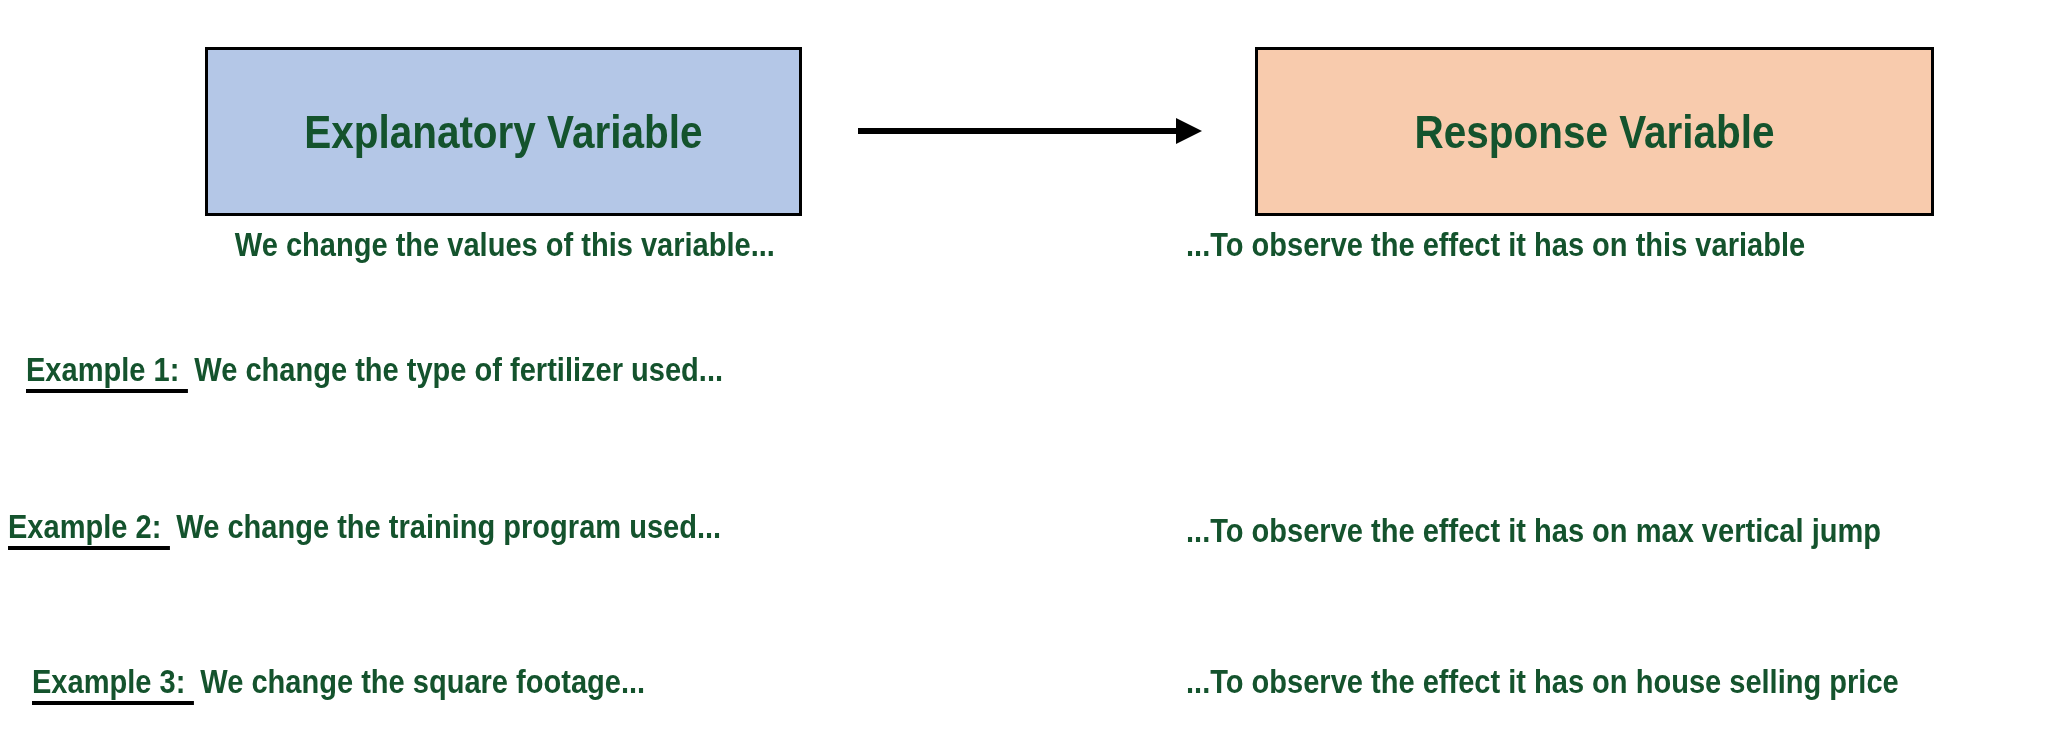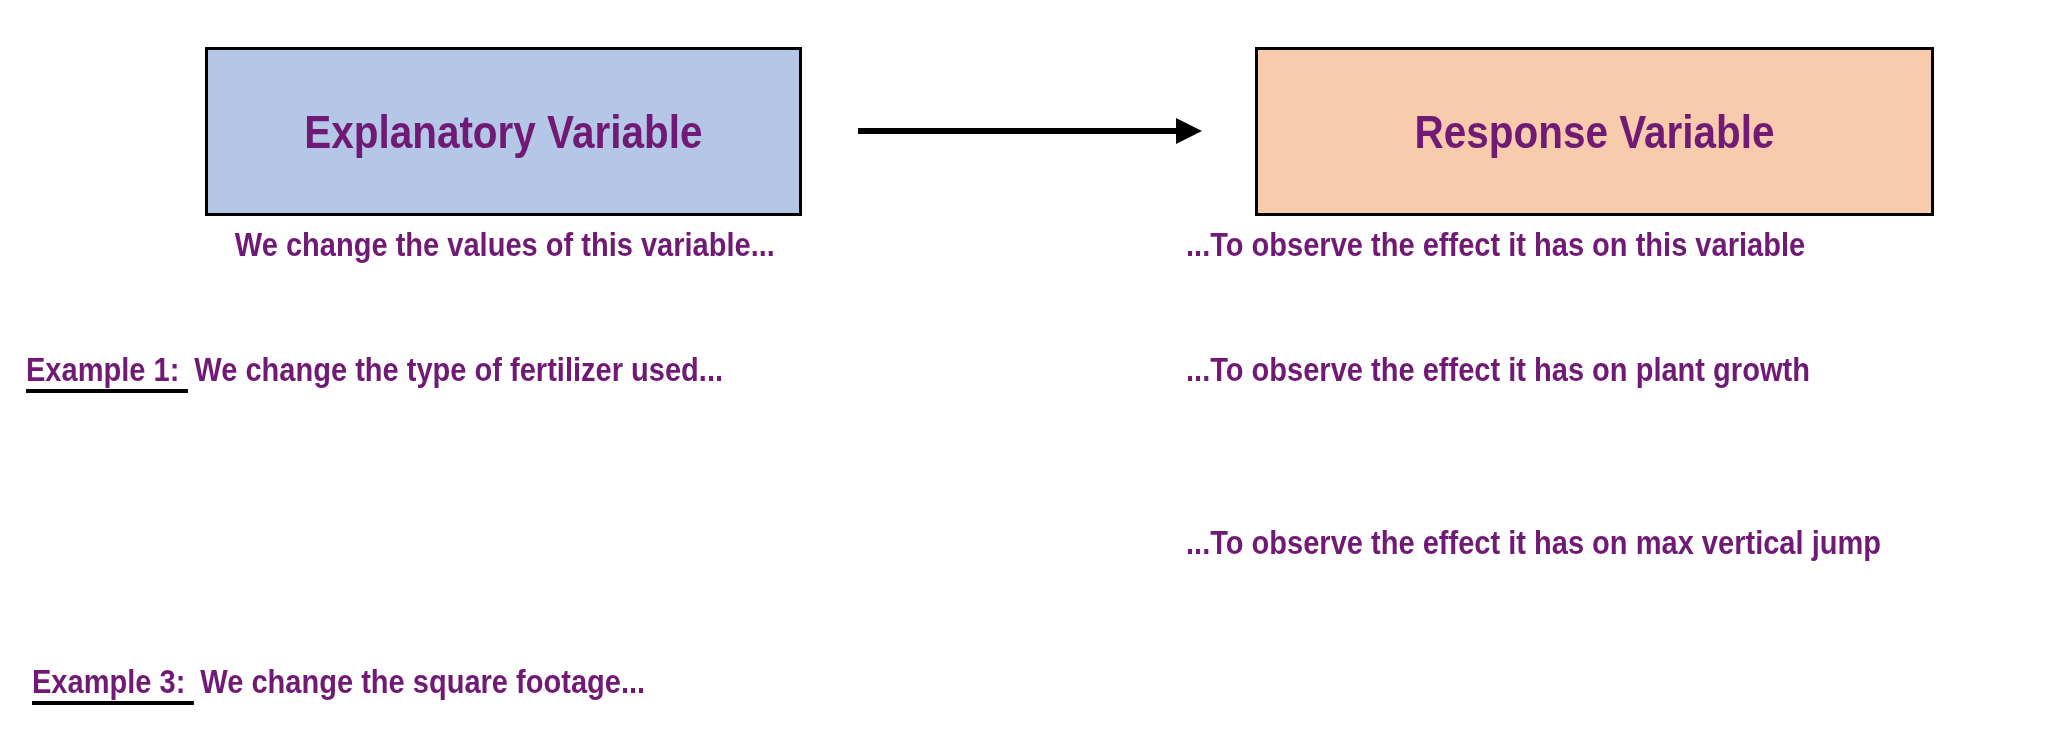--- a/index.html
+++ b/index.html
@@ -7,21 +7,21 @@
     padding: 0;
     background: #ffffff;
     font-family: "Liberation Sans", sans-serif;
   }
   .canvas {
     position: relative;
     width: 2051px;
     height: 745px;
     background: #ffffff;
     overflow: hidden;
-    color: #701a75;
+    color: #14532d;
   }
   .var-box {
     position: absolute;
     top: 47px;
     height: 169px;
     border: 3px solid #000000;
     box-sizing: border-box;
     display: flex;
     align-items: center;
     justify-content: center;
@@ -54,21 +54,21 @@
     line-height: 46px;
     font-size: 33px;
     font-weight: 700;
   }
   .caption-left  { left: 160px; top: 222px; width: 690px; text-align: center; }
   .caption-right { left: 1186px; top: 222px; }
   .example-left-1 { left: 14px; top: 347px; margin-left: 12px; }
   .example-left-2 { left: 8px;  top: 504px; }
   .example-left-3 { left: 8px;  top: 659px; margin-left: 24px; }
   .example-right-1 { left: 1186px; top: 347px; }
-  .example-right-2 { left: 1186px; top: 520px; }
+  .example-right-2 { left: 1186px; top: 508px; }
   .example-right-3 { left: 1186px; top: 659px; }
   .example-label {
     border-bottom: 4px solid #000000;
     padding-bottom: 1px;
     padding-right: 10px;
     margin-right: 7px;
   }
 </style>
 </head>
 <body>
@@ -93,27 +93,32 @@
   </div>
   <div class="row caption-right">
     <span class="cond">...To observe the effect it has on this variable</span>
   </div>
 
   <div class="row example-left-1">
     <span class="cond">
       <span class="example-label">Example 1:</span><span>We change the type of fertilizer used...</span>
     </span>
   </div>
-  <div class="row example-right-1">
-    <span class="cond">...To observe the effect it has on plant growth</span>
+
+  <div class="row example-left-2">
+    <span class="cond">
+      <span class="example-label">Example 2:</span><span>We change the training program used...</span>
+    </span>
   </div>
-
   <div class="row example-right-2">
     <span class="cond">...To observe the effect it has on max vertical jump</span>
   </div>
 
   <div class="row example-left-3">
     <span class="cond">
       <span class="example-label">Example 3:</span><span>We change the square footage...</span>
     </span>
   </div>
+  <div class="row example-right-3">
+    <span class="cond">...To observe the effect it has on house selling price</span>
+  </div>
 
 </div>
 
 </body></html>

